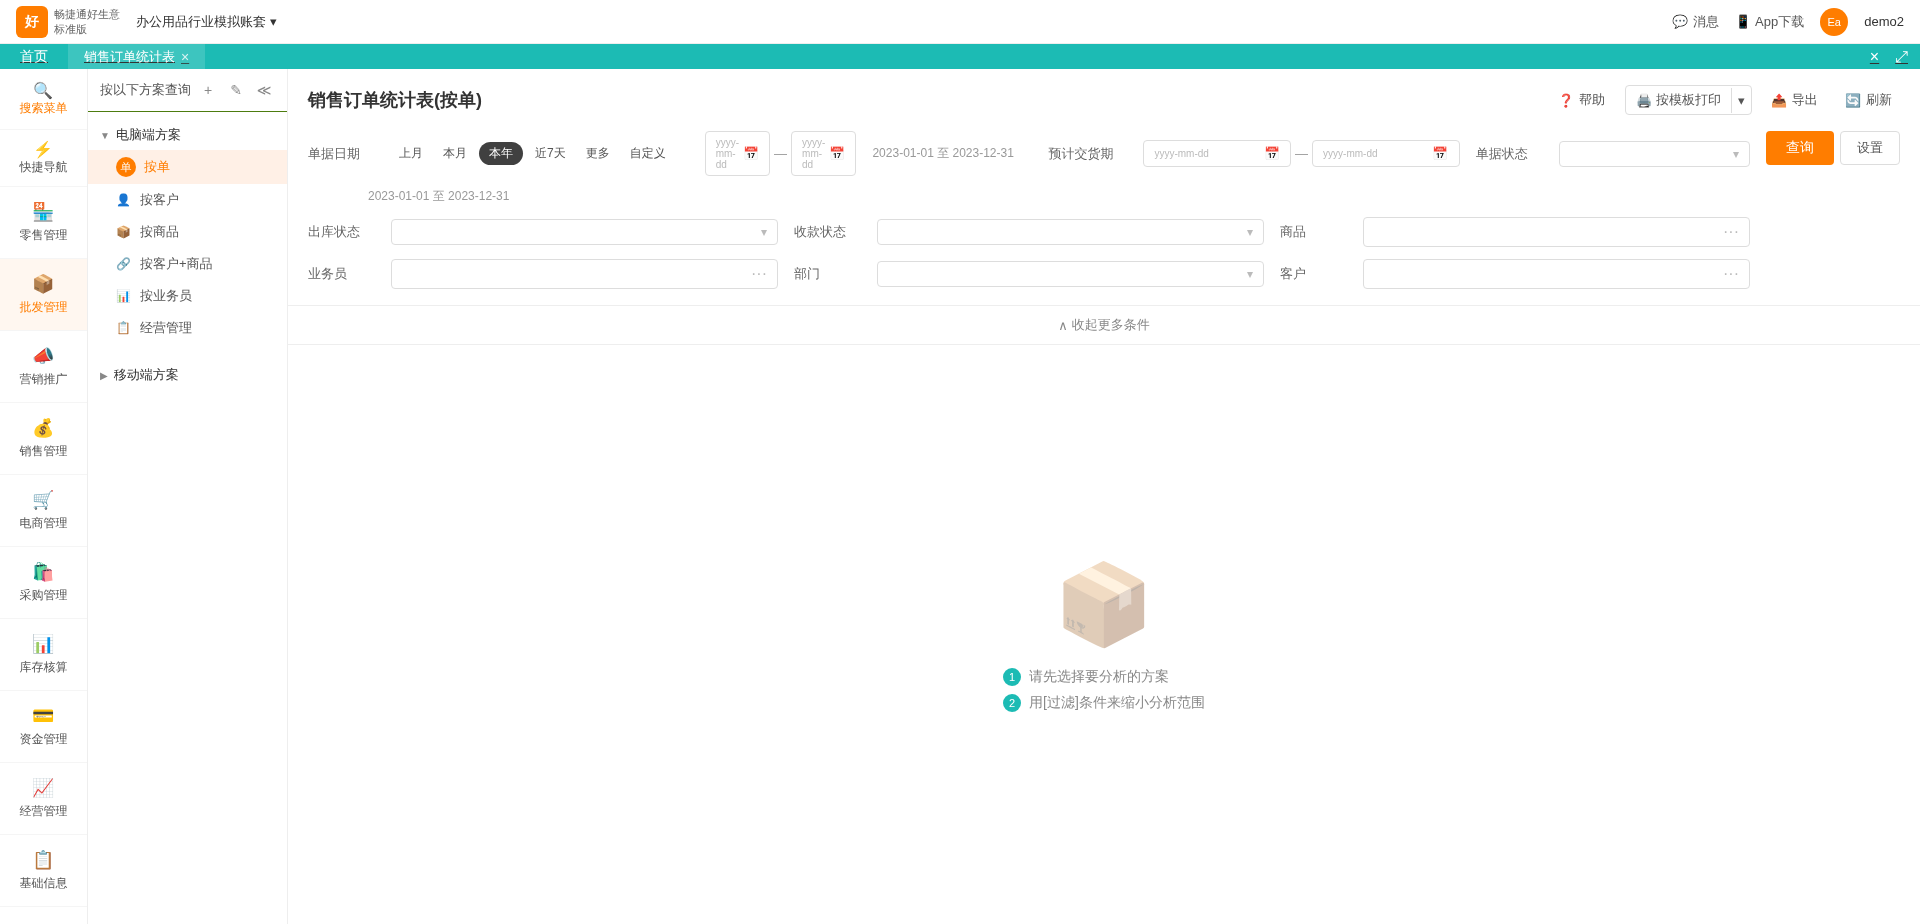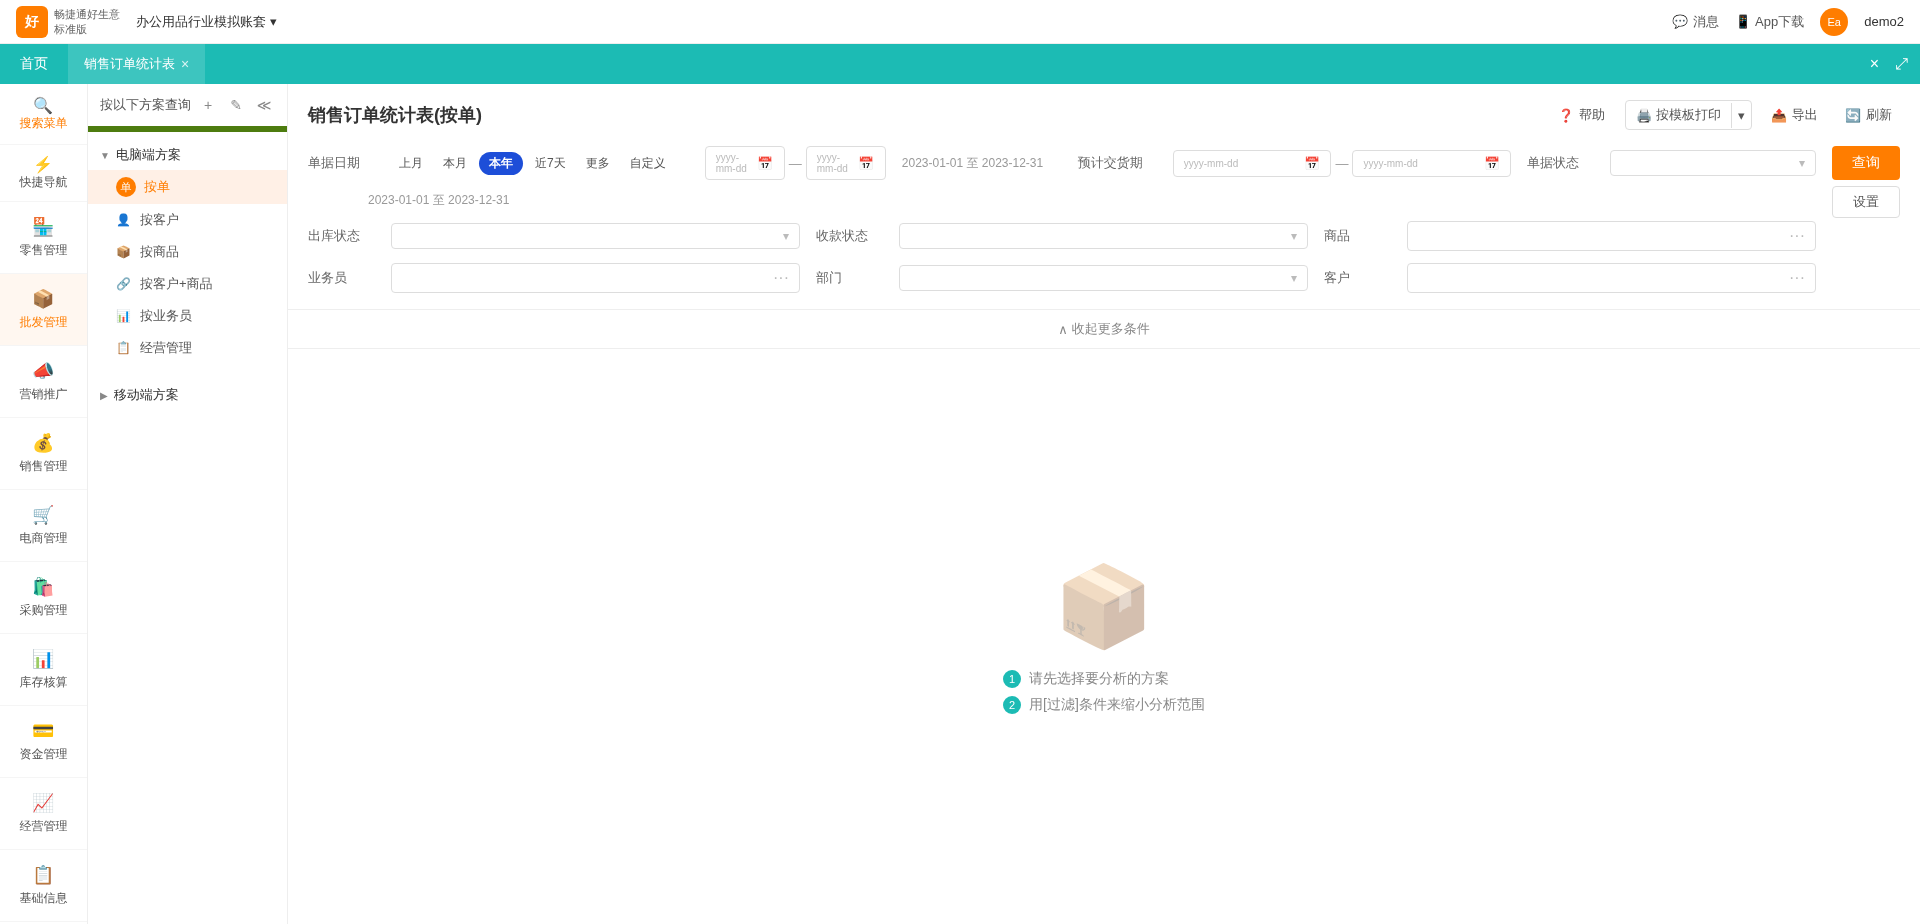--- a/index.html
+++ b/index.html
@@ -10,21 +10,21 @@
     .top-bar-left { display: flex; align-items: center; gap: 8px; }
     .logo-area { display: flex; align-items: center; gap: 6px; }
     .logo-icon { width: 32px; height: 32px; background: #ff7d00; border-radius: 6px; display: flex; align-items: center; justify-content: center; color: #fff; font-size: 14px; font-weight: bold; }
     .logo-text { font-size: 11px; color: #666; line-height: 1.3; }
     .app-selector { display: flex; align-items: center; gap: 4px; font-size: 13px; color: #333; cursor: pointer; padding: 4px 8px; border-radius: 4px; }
     .top-bar-right { display: flex; align-items: center; gap: 16px; }
     .top-nav-item { display: flex; align-items: center; gap: 4px; cursor: pointer; color: #555; font-size: 13px; }
     .avatar { width: 28px; height: 28px; border-radius: 50%; background: #ff7d00; display: flex; align-items: center; justify-content: center; color: #fff; font-size: 12px; overflow: hidden; }
 
     
-    .tab-bar { height: 40px; background: #1cbbb4; display: flex; align-items: center; padding: 0 0 0 0; gap: 0; }
+    .tab-bar { height: 25px; background: #1cbbb4; display: flex; align-items: center; padding: 0 0 0 0; gap: 0; text-decoration: underline; }
     .tab-home { padding: 0 20px; height: 100%; display: flex; align-items: center; color: #fff; font-size: 14px; cursor: pointer; }
     .tab-item { padding: 0 16px; height: 100%; display: flex; align-items: center; color: #fff; font-size: 13px; cursor: pointer; background: rgba(255,255,255,0.15); gap: 6px; }
     .tab-close { color: #fff; font-size: 14px; cursor: pointer; opacity: 0.8; }
     .tab-bar-right { margin-left: auto; display: flex; align-items: center; padding-right: 8px; gap: 8px; }
     .tab-bar-btn { color: #fff; font-size: 16px; cursor: pointer; padding: 4px; }
 
     
     .main-layout { display: flex; flex: 1; overflow: hidden; }
 
     
@@ -33,21 +33,21 @@
     .sidebar-item.active { color: #ff7d00; background: #fff7f0; }
     .sidebar-item-icon { font-size: 18px; margin-bottom: 4px; }
     .sidebar-search { padding: 12px 8px; text-align: center; font-size: 12px; color: #ff7d00; cursor: pointer; border-bottom: 1px solid #f5f5f5; }
     .sidebar-nav { padding: 10px 8px; text-align: center; font-size: 12px; color: #555; cursor: pointer; border-bottom: 1px solid #f5f5f5; }
 
     
     .content-area { flex: 1; display: flex; overflow: hidden; }
 
     
     .left-panel { width: 200px; background: #fff; border-right: 1px solid #eee; overflow-y: auto; }
-    .left-panel-header { padding: 10px 12px; display: flex; align-items: center; justify-content: space-between; border-bottom: 6px solid #4d7c0f; }
+    .left-panel-header { padding: 10px 12px; display: flex; align-items: center; justify-content: space-between; border-bottom: 1px solid #4d7c0f; }
     .left-panel-title { font-size: 13px; color: #555; }
     .left-panel-actions { display: flex; gap: 6px; align-items: center; }
     .icon-btn { width: 22px; height: 22px; display: flex; align-items: center; justify-content: center; cursor: pointer; color: #888; font-size: 14px; border-radius: 3px; }
     .tree-section { padding: 8px 0; }
     .tree-parent { display: flex; align-items: center; gap: 6px; padding: 6px 12px; cursor: pointer; font-size: 13px; color: #333; }
     .tree-arrow { color: #888; font-size: 10px; }
     .tree-child { display: flex; align-items: center; gap: 8px; padding: 7px 12px 7px 28px; cursor: pointer; font-size: 13px; color: #555; }
     .tree-child.active { background: #fff0e6; color: #ff7d00; }
     .tree-child-icon { width: 16px; height: 16px; display: flex; align-items: center; justify-content: center; font-size: 12px; color: #888; }
 
@@ -66,24 +66,24 @@
     .form-label { font-size: 13px; color: #666; white-space: nowrap; min-width: 60px; }
     .form-control { flex: 1; display: flex; align-items: center; border: 1px solid #ddd; border-radius: 4px; padding: 5px 10px; background: #fff; cursor: pointer; }
     .form-control-text { flex: 1; font-size: 13px; color: #999; }
     .form-control-icon { color: #bbb; font-size: 12px; }
     .date-range { display: flex; align-items: center; gap: 4px; flex: 1; }
     .date-input { display: flex; align-items: center; border: 1px solid #ddd; border-radius: 4px; padding: 5px 10px; background: #fff; cursor: pointer; flex: 1; }
     .date-input-text { flex: 1; font-size: 10px; color: #bbb; }
     .date-sep { color: #999; }
     .date-shortcuts { display: flex; gap: 4px; align-items: flex-start; margin-right: 8px; }
     .date-btn { font-size: 12px; color: #555; cursor: pointer; padding: 3px 8px; border-radius: 3px; }
-    .date-btn.active { background: #1d4ed8; color: #fff; border-radius: 12px; padding: 3px 10px; font-weight: bold; }
+    .date-btn.active { background: #404040; color: #fff; border-radius: 12px; padding: 3px 10px; }
     .dots-btn { color: #bbb; cursor: pointer; font-size: 16px; }
 
-    .query-buttons { display: flex; flex-direction: column; gap: 6px; margin-left: 16px; }
+    .query-buttons { display: flex; flex-direction: row; gap: 6px; margin-left: 16px; }
     .btn-query { background: #ff7d00; color: #fff; border: none; padding: 8px 20px; border-radius: 4px; cursor: pointer; font-size: 14px; white-space: nowrap; }
     .btn-settings { background: #fff; color: #555; border: 1px solid #ddd; padding: 6px 16px; border-radius: 4px; cursor: pointer; font-size: 13px; }
 
     .form-row-wrapper { display: flex; align-items: flex-start; gap: 0; }
     .form-fields-area { flex: 1; }
 
     
     .collapse-row { text-align: center; padding: 10px; background: #fff; }
     .collapse-btn { display: inline-flex; align-items: center; gap: 4px; color: #888; font-size: 13px; cursor: pointer; }
 

